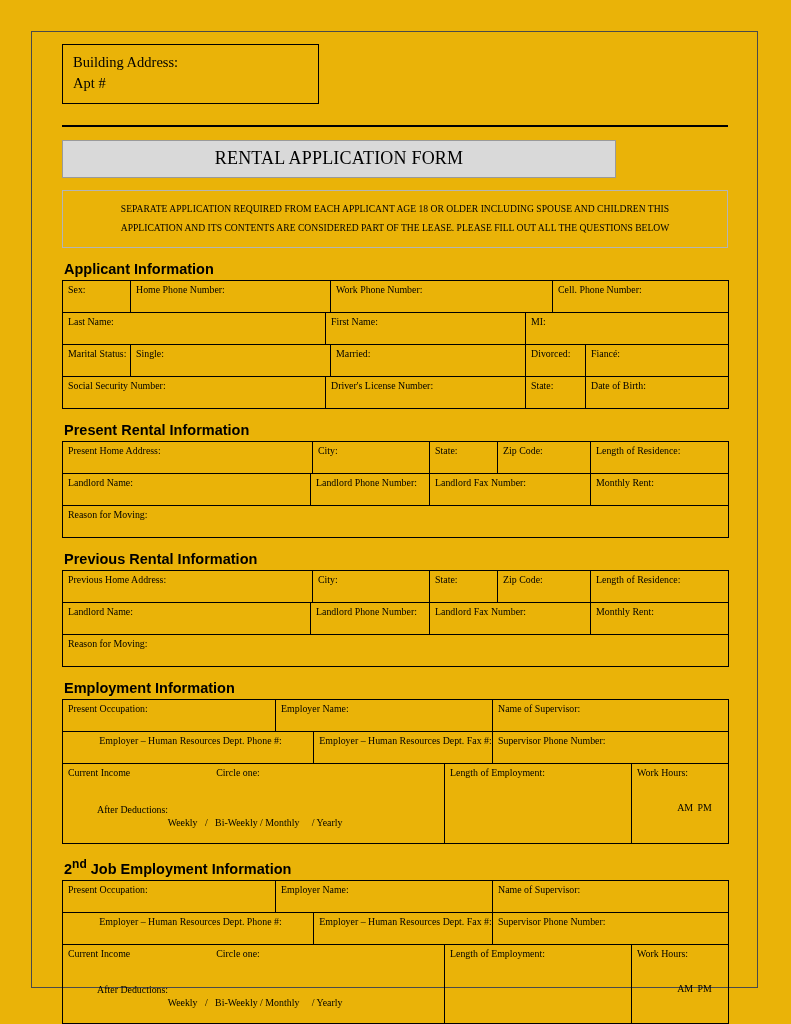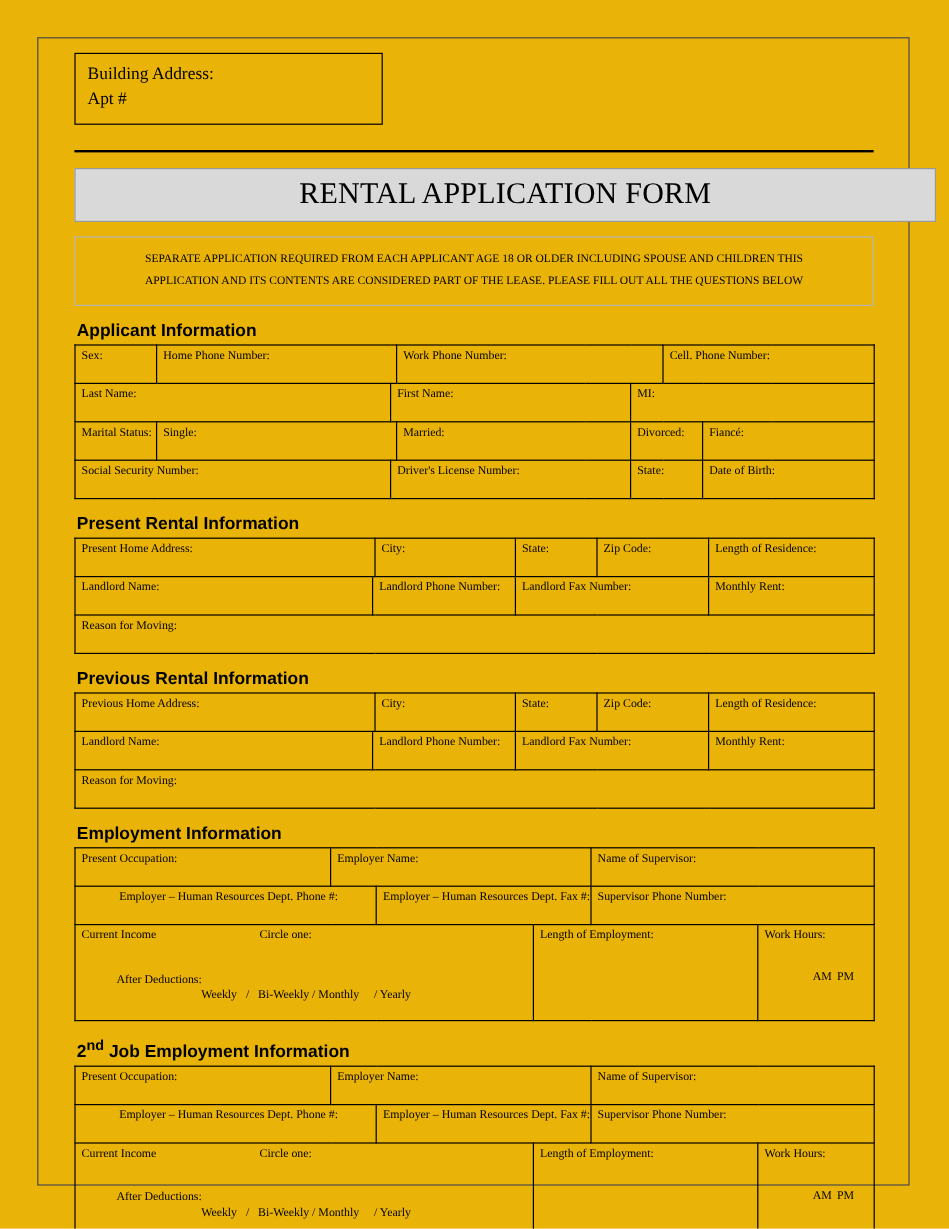--- a/index.html
+++ b/index.html
@@ -50,26 +50,26 @@
   .head-rule {
     margin-top: 21px;
     height: 0;
     border-top: 2.6px solid #000;
     width: 666px;
   }
 
   
   .title-bar {
     margin-top: 13px;
-    width: 718px;
+    width: 554px;
     box-sizing: border-box;
     background: #d9d9d9;
     border: 1.2px solid #9a9a9a;
     text-align: center;
-    font-size: 25px;
+    font-size: 18px;
     padding: 7px 0 8px 0;
     letter-spacing: .2px;
   }
 
   
   .instr-box {
     margin-top: 12px;
     width: 666px;
     box-sizing: border-box;
     border: 1px solid #b5b5b5;

